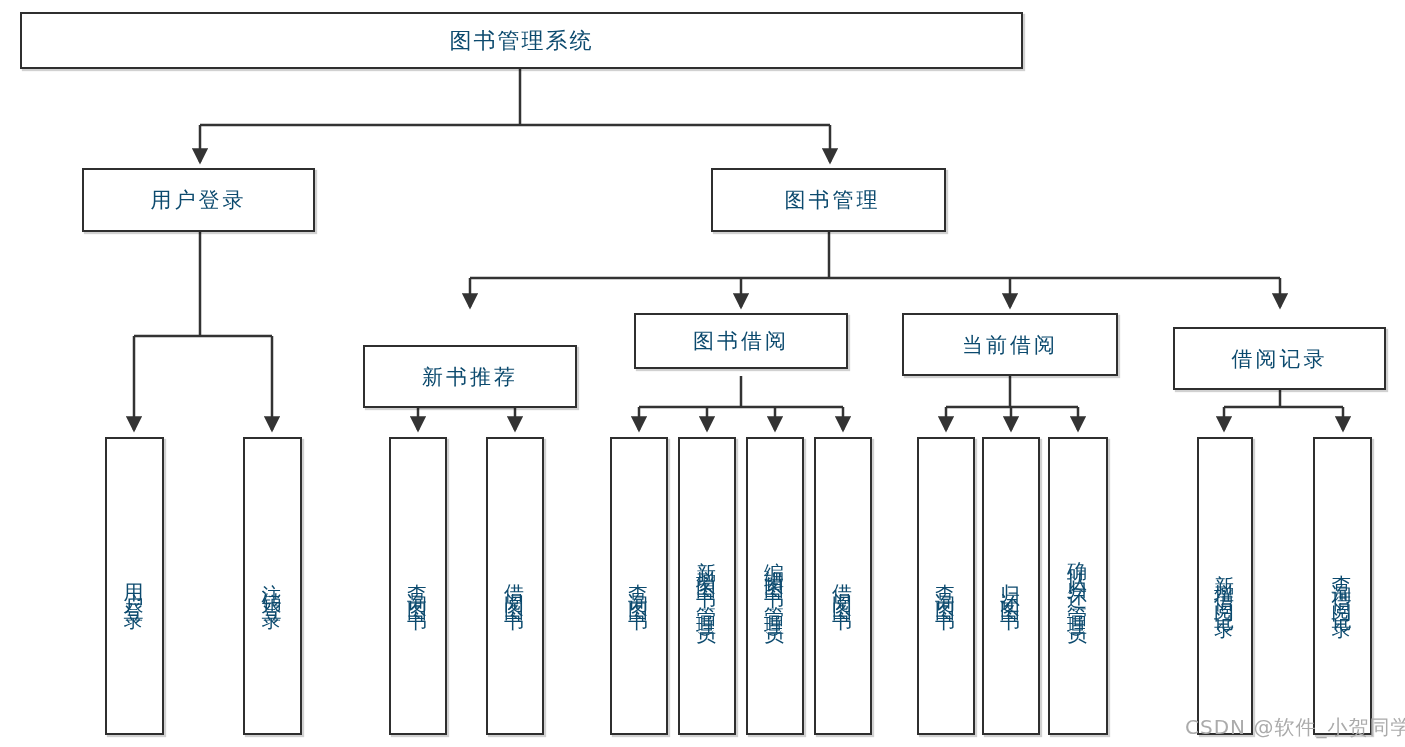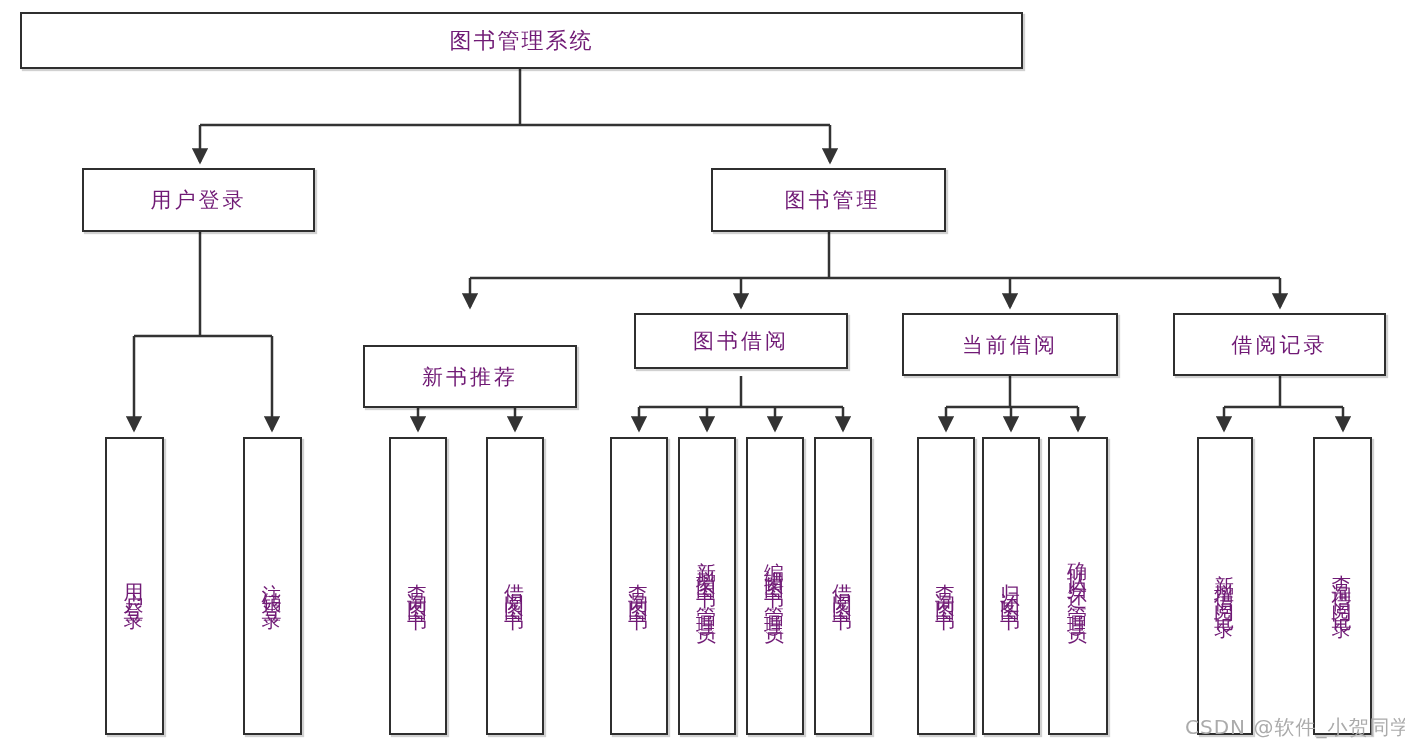--- a/index.html
+++ b/index.html
@@ -28,21 +28,21 @@
     box-sizing: border-box;
     background: #ffffff;
     border: 2px solid #2f2f2f;
     box-shadow: 2px 2px 1px rgba(0,0,0,0.18);
     display: flex;
     align-items: center;
     justify-content: center;
     text-align: center;
   }
   .node .lbl {
-    color: #701a75;
+    color: #0c4a6e;
     font-size: 21px;
     letter-spacing: 3px;
     white-space: nowrap;
   }
   .node.root .lbl {
     font-size: 22px;
     letter-spacing: 2px;
   }
   .node.v .lbl {
     writing-mode: vertical-lr;
@@ -129,21 +129,21 @@
 
   <div class="node" style="left:363px; top:313px; width:214px; height:63px;margin-top:32px;">
     <span class="lbl">新书推荐</span>
   </div>
   <div class="node" style="left:634px; top:313px; width:214px; height:56px;">
     <span class="lbl">图书借阅</span>
   </div>
   <div class="node" style="left:902px; top:313px; width:216px; height:63px;">
     <span class="lbl">当前借阅</span>
   </div>
-  <div class="node" style="left:1173px; top:313px; width:213px; height:63px;">
+  <div class="node" style="left:1173px; top:327px; width:213px; height:63px;">
     <span class="lbl">借阅记录</span>
   </div>
 
   <div class="node v" style="left:105px; top:437px; width:59px; height:298px;">
     <span class="lbl">用户登录</span>
   </div>
   <div class="node v" style="left:243px; top:437px; width:59px; height:298px;">
     <span class="lbl">注销登录</span>
   </div>
 

